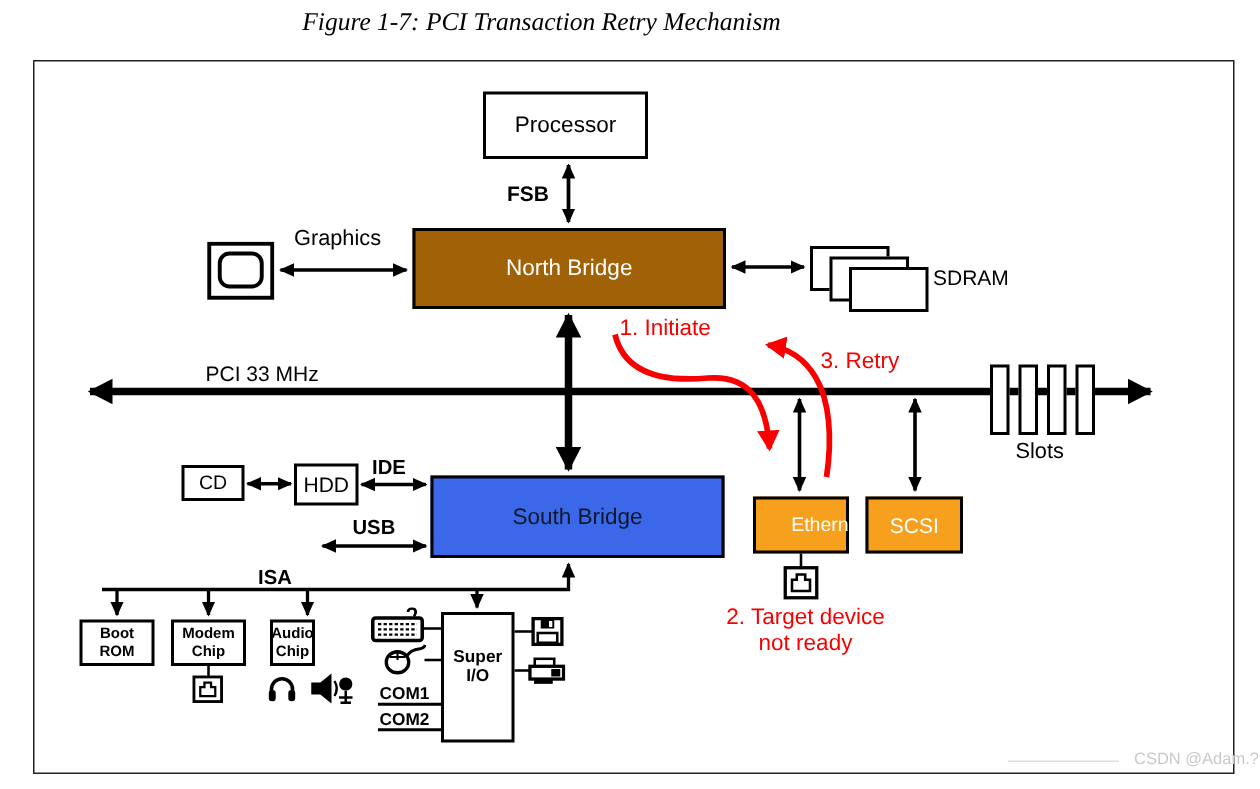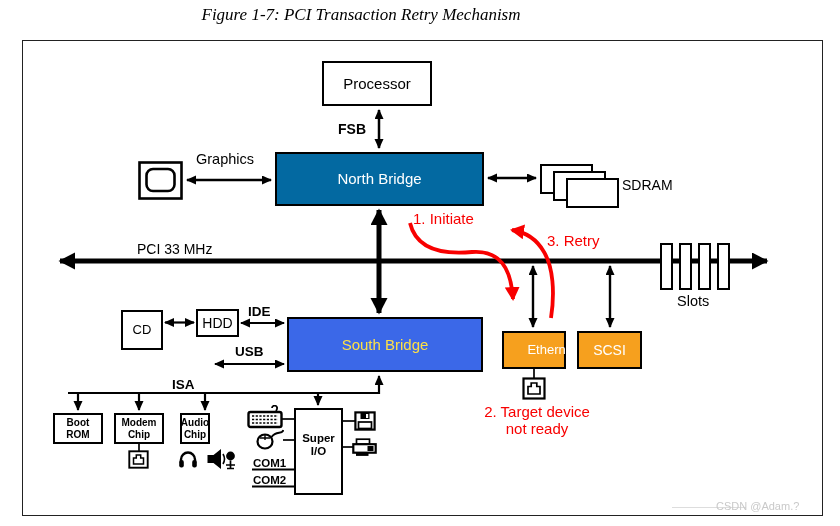--- a/index.html
+++ b/index.html
@@ -7,44 +7,44 @@
        font-family:"Liberation Sans",sans-serif;color:#000;}
   .title{position:absolute;left:361px;top:5px;transform:translateX(-50%);
          font-family:"Liberation Serif",serif;font-style:italic;font-size:17px;white-space:nowrap;}
   .frame{position:absolute;left:22px;top:40px;width:799px;height:474px;border:1.5px solid #222;}
   .box{position:absolute;box-sizing:border-box;background:#fff;border:2.5px solid #000;
        display:flex;align-items:center;justify-content:center;text-align:center;
        white-space:pre-line;line-height:1.15;}
   .lbl{position:absolute;white-space:nowrap;}
   .bold{font-weight:bold;}
   .red{color:#F80000;}
-  .wm{position:absolute;left:716px;top:500px;font-size:11px;color:#C9C9C9;white-space:nowrap;}
+  .wm{position:absolute;left:756px;top:500px;font-size:11px;color:#C9C9C9;white-space:nowrap;}
   .wmline{position:absolute;left:672px;top:507px;width:74px;height:1px;background:#DDDDDD;}
   svg.wires{position:absolute;left:0;top:0;z-index:5;pointer-events:none;}
   .slot{z-index:6;border-width:2px;}
   .icon{position:absolute;line-height:0;}
 </style>
 </head>
 <body>
 
 <div class="title">Figure 1-7: PCI Transaction Retry Mechanism</div>
 
 <div class="frame"></div>
 
 <div class="box" style="left:322px;top:61px;width:110px;height:45px;font-size:15px;">Processor</div>
 
-<div class="box" style="left: 275px; top: 152px; width: 209px; height: 54px; font-size: 15px; color: rgb(255, 255, 255); border-width: 2.5px; background: #0369a1;">North Bridge</div>
-
-<div class="box" style="left: 287px; top: 317px; width: 196px; height: 55px; font-size: 15px; color: #fde047; background: rgb(59, 104, 232);">South Bridge</div>
+<div class="box" style="left: 275px; top: 152px; width: 209px; height: 54px; font-size: 15px; color: rgb(255, 255, 255); border-width: 2.5px; background: #a16207;">North Bridge</div>
+
+<div class="box" style="left: 287px; top: 317px; width: 196px; height: 55px; font-size: 15px; color: #0f172a; background: rgb(59, 104, 232);">South Bridge</div>
 
 <div class="box" style="left: 502px; top: 331px; width: 64px; height: 38px; font-size: 13px; color: rgb(255, 255, 255); border-width: 2px; background: rgb(246, 160, 30); padding-left: 36px;">Ethernet</div>
 
 <div class="box" style="left: 577px; top: 331px; width: 65px; height: 38px; font-size: 14px; color: rgb(255, 255, 255); border-width: 2px; background: rgb(246, 160, 30);">SCSI</div>
 
-<div class="box" style="left:121px;top:310px;width:42px;height:40px;font-size:13px;">CD</div>
+<div class="box" style="left:121px;top:310px;width:42px;height:24px;font-size:13px;">CD</div>
 
 <div class="box" style="left:196px;top:309px;width:43px;height:28px;font-size:14px;">HDD</div>
 
 <div class="box bold" style="left:53px;top:413px;width:50px;height:31px;font-size:10px;">Boot
 ROM</div>
 
 <div class="box bold" style="left:114px;top:413px;width:50px;height:31px;font-size:10px;">Modem
 Chip</div>
 
 <div class="box bold" style="left:180px;top:413px;width:30px;height:31px;font-size:10px;">Audio

